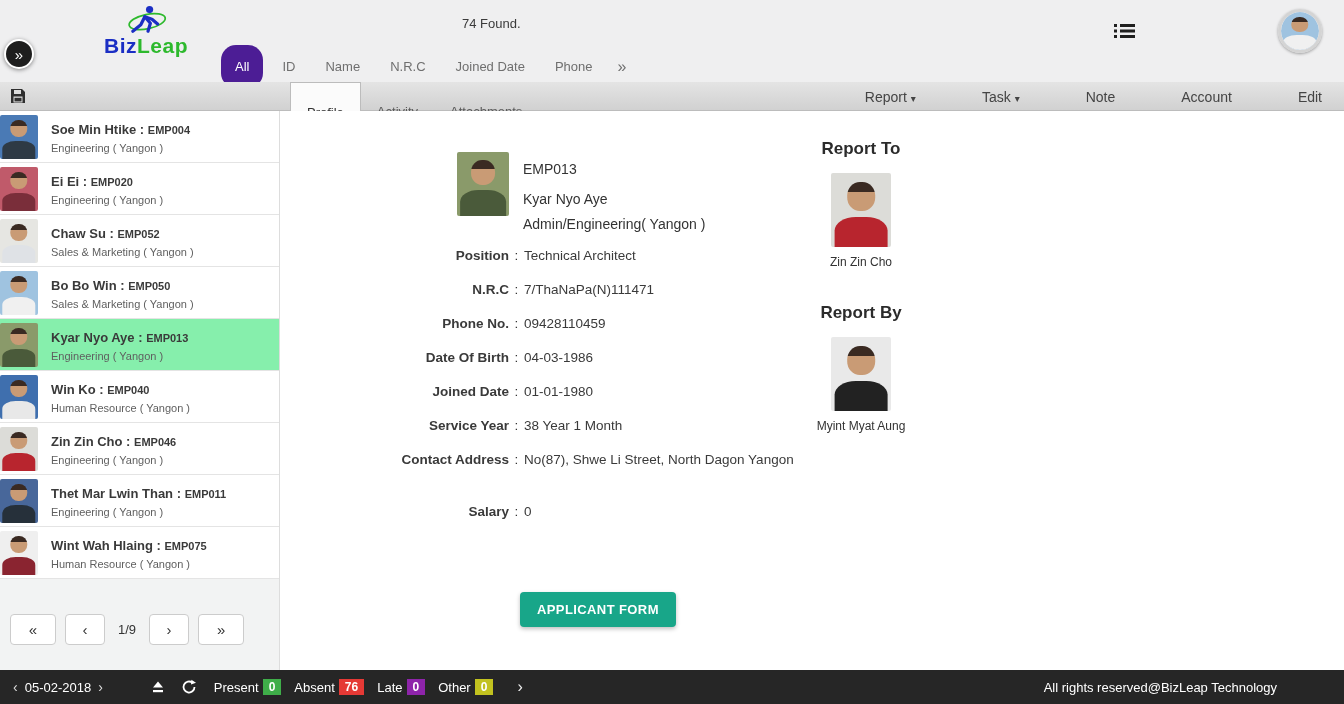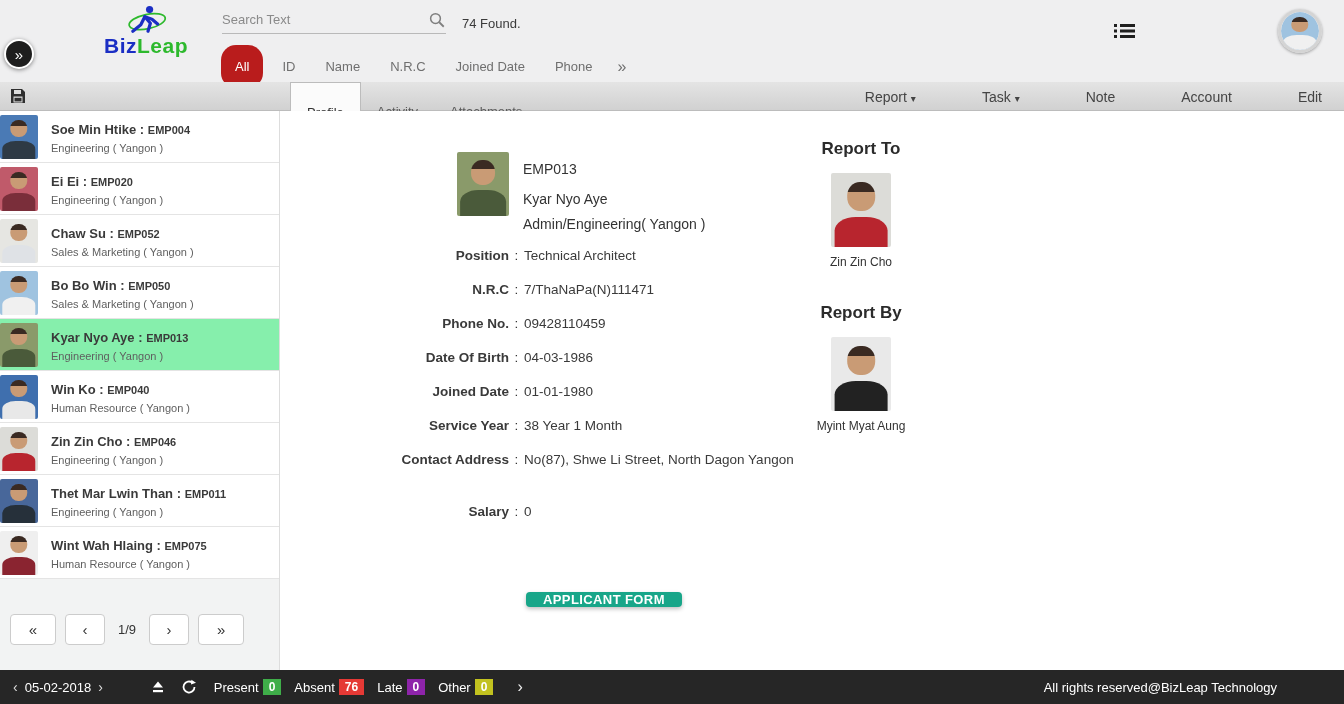--- a/index.html
+++ b/index.html
@@ -12,21 +12,21 @@
   .logo{position:absolute;left:84px;top:4px;width:124px;text-align:center;}
   .logo-figure{height:32px;display:block;margin:0 auto;}
   .logo-text{font-size:21px;font-weight:bold;letter-spacing:.5px;line-height:20px;}
   .search-wrap{position:absolute;left:222px;top:6px;width:224px;height:28px;border-bottom:1px solid #b9b9b9;display:flex;align-items:center;}
   .search-input{flex:1;border:none;background:transparent;outline:none;font:13px "Liberation Sans",sans-serif;color:#555;}
   .search-input::placeholder{color:#8a8a8a;}
   .search-icon{width:18px;height:18px;cursor:pointer;flex:none;}
   .results{position:absolute;left:462px;top:16px;font-size:13px;color:#3b3b3b;}
   .filter-tabs{position:absolute;left:221px;top:45px;display:flex;align-items:center;}
   .ftab{font-size:13px;color:#6f6f6f;padding:6px 15px;cursor:pointer;white-space:nowrap;}
-  .ftab.active{background:#b91c1c;color:#fff;border-radius:15px;padding:14px 14px;margin-right:4px;}
+  .ftab.active{background:#4c1d95;color:#fff;border-radius:15px;padding:14px 14px;margin-right:4px;}
   .filter-overflow{font-size:16px;color:#707070;padding:4px 10px;cursor:pointer;}
   .list-view-btn{position:absolute;left:1114px;top:23px;width:21px;height:16px;cursor:pointer;}
   .avatar{position:absolute;right:22px;top:9px;width:44px;height:44px;border-radius:50%;border:3px solid #d4d4d4;box-shadow:0 1px 3px rgba(0,0,0,.35);overflow:hidden;cursor:pointer;}
 
   
   .toolbar{position:absolute;top:82px;left:0;right:0;height:29px;background:linear-gradient(#e4e4e4,#d1d1d1);border-bottom:1px solid #bcbcbc;}
   .save-btn{position:absolute;left:9px;top:5px;width:18px;height:18px;cursor:pointer;}
   .tabs{position:absolute;left:290px;top:0;height:29px;display:flex;}
   .tab{font-size:13px;color:#5a5a5a;padding:22px 16px;cursor:pointer;height:29px;}
   .tab.active{background:#fbfbfb;color:#333;border:1px solid #bcbcbc;border-bottom:none;}
@@ -64,21 +64,21 @@
   .p-code{position:absolute;left:242px;top:50px;font-size:14px;}
   .p-name{position:absolute;left:242px;top:80px;font-size:14px;}
   .p-dept{position:absolute;left:242px;top:105px;font-size:14px;}
   .fields{position:absolute;left:0;top:134px;width:620px;}
   .frow{display:flex;margin-bottom:13px;line-height:21px;}
   .flabel{width:228px;text-align:right;font-weight:bold;font-size:13.5px;color:#3a3a3a;white-space:nowrap;}
   .fsep{width:15px;text-align:center;font-size:13.5px;}
   .fsep::before{content:":";}
   .fvalue{font-size:13.5px;color:#3a3a3a;white-space:nowrap;}
   .salary-row{margin-top:31px;}
-  .applicant-btn{position:absolute;left:245px;top:481px;color:#fff;border:none;border-radius:4px;font:bold 13px "Liberation Sans",sans-serif;padding:0 17px;letter-spacing:.4px;cursor:pointer;box-shadow:0 2px 4px rgba(0,0,0,.25);}
+  .applicant-btn{position:absolute;left:239px;top:481px;color:#fff;border:none;border-radius:4px;font:bold 13px "Liberation Sans",sans-serif;padding:10px 17px;letter-spacing:.4px;cursor:pointer;box-shadow:0 2px 4px rgba(0,0,0,.25);}
   .report-col{position:absolute;left:495px;top:28px;width:170px;text-align:center;}
   .report-title{font-size:17px;font-weight:bold;color:#2b2b2b;}
   .report-photo{width:60px;height:74px;margin:14px auto 8px;}
   .report-name{font-size:12px;color:#333;}
   .report-by-title{margin-top:34px;}
 
   
   .footer{position:absolute;left:0;right:0;bottom:0;height:34px;background:#262626;display:flex;align-items:center;color:#fff;font-size:13px;padding-left:8px;}
   .f-chev{font-size:14px;color:#ddd;padding:0 5px;cursor:pointer;}
   .f-date{padding:0 2px;}
@@ -101,27 +101,20 @@
   <div class="logo">
     <svg class="logo-figure" viewBox="0 0 64 40">
       <ellipse cx="34" cy="22" rx="23" ry="9" fill="none" stroke="#2db92d" stroke-width="2.2" transform="rotate(-12 34 22)"></ellipse>
       <circle cx="37" cy="7" r="4.5" fill="#1b2ec4"></circle>
       <path d="M16 34l10-8 5-10 9 3 7 6" fill="none" stroke="#1b2ec4" stroke-width="4" stroke-linecap="round" stroke-linejoin="round"></path>
       <path d="M31 16l7 8-3 10" fill="none" stroke="#1b2ec4" stroke-width="4" stroke-linecap="round" stroke-linejoin="round"></path>
     </svg>
     <div class="logo-text"><span style="color: rgb(27, 46, 196);">Biz</span><span style="color: rgb(45, 185, 45);">Leap</span></div>
   </div>
 
-  <div class="search-wrap">
-    <input class="search-input" type="text" placeholder="Search Text" style="">
-    <svg class="search-icon" viewBox="0 0 24 24">
-        <circle cx="10" cy="10" r="6.5" fill="none" stroke="#7f7f7f" stroke-width="2"></circle>
-        <line x1="15" y1="15" x2="21" y2="21" stroke="#7f7f7f" stroke-width="2.4"></line>
-      </svg>
-  </div>
   <div class="results">74 Found.</div>
 
   <div class="filter-tabs">
     <div class="ftab active">All</div>
     <div class="ftab">ID</div>
     <div class="ftab">Name</div>
     <div class="ftab">N.R.C</div>
     <div class="ftab">Joined Date</div>
     <div class="ftab">Phone</div>
     <div class="filter-overflow">»</div>

